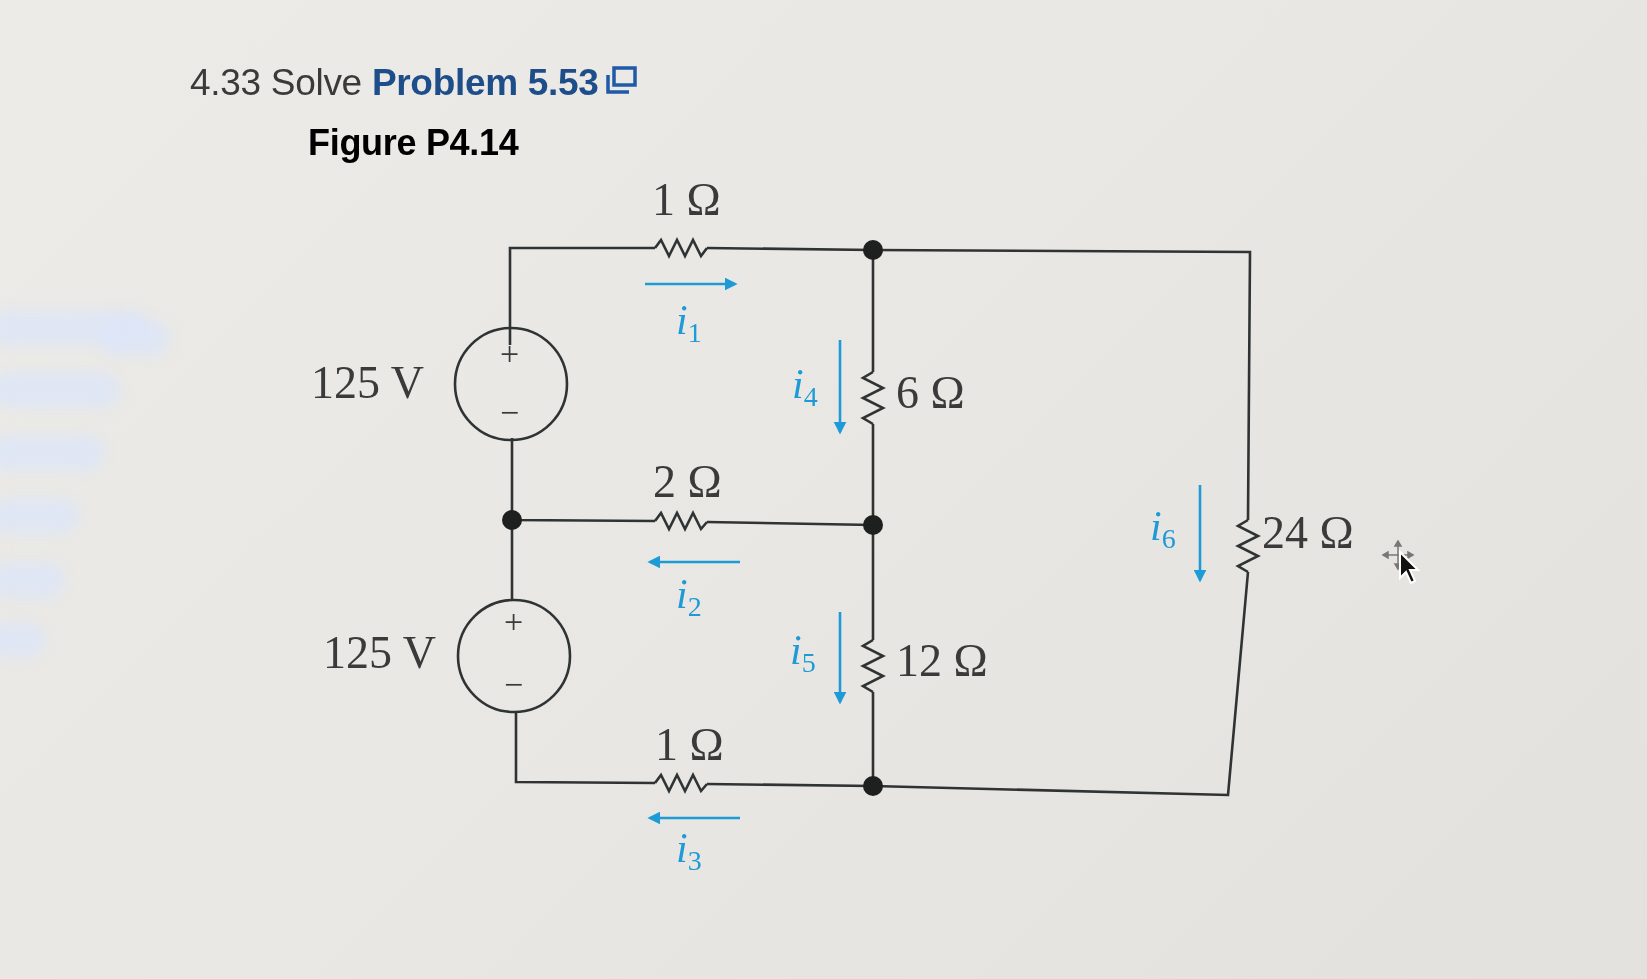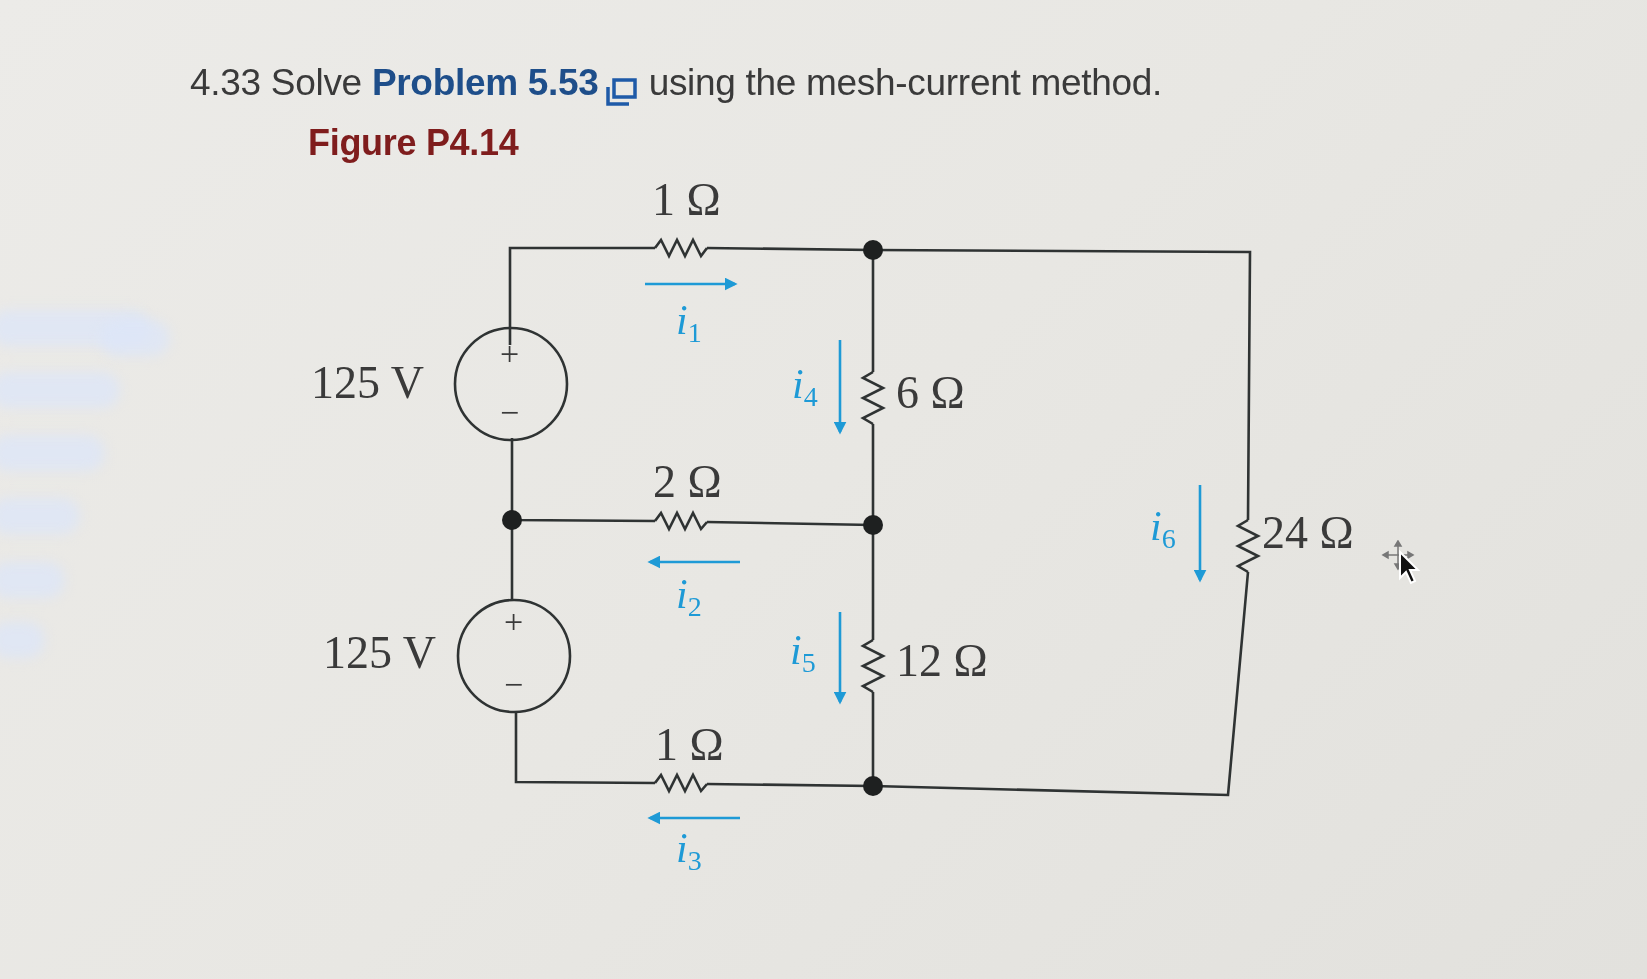--- a/index.html
+++ b/index.html
@@ -8,28 +8,28 @@
     background: linear-gradient(135deg, #ecebe8 0%, #e8e7e3 50%, #e2e1dd 100%);
     position:relative;
     font-family: "Liberation Sans", sans-serif;
   }
   .smudges { position:absolute; left:0; top:300px; width:180px; height:380px; }
   .smudge { position:absolute; left:-10px; height:36px; border-radius:18px;
     background: rgba(220,230,248,0.75); filter: blur(6px); }
   .title-line {
     position:absolute; left:190px; top:62px;
     font-size:37px; color:#3a3a3a; letter-spacing:-0.3px; white-space:nowrap;
-    display:flex; align-items:flex-end;
+    display:flex; align-items:flex-start;
   }
   .title-line .link { color:#1e4e8a; font-weight:bold; }
   .title-line .gap { display:inline-block; width:10px; }
   .popup-icon { display:inline-block; width:34px; height:30px; position:relative; margin:0 10px 0 6px; }
   .fig-caption {
     position:absolute; left:308px; top:122px;
-    font-size:36px; color:#7f1d1d; font-weight:bold; letter-spacing:-0.3px;
+    font-size:36px; color:#000000; font-weight:bold; letter-spacing:-0.3px;
   }
   svg.circuit { position:absolute; left:0; top:0; }
   .cursor { position:absolute; left:1380px; top:540px; }
 </style>
 </head>
 <body>
 
 <div class="smudges">
   <div class="smudge" style="top:10px;width:160px;"></div>
   <div class="smudge" style="top:20px;left:100px;width:70px;"></div>
@@ -45,21 +45,20 @@
   <span class="gap"></span>
   <span>Solve</span>
   <span class="gap"></span>
   <span class="link">Problem 5.53</span>
   <span class="popup-icon">
     <svg width="34" height="30" viewBox="0 0 34 30">
       <rect x="9" y="3" width="21" height="17" fill="none" stroke="#1e5aa8" stroke-width="3.5"></rect>
       <polyline points="3,10 3,27 24,27" fill="none" stroke="#1e5aa8" stroke-width="3.5"></polyline>
     </svg>
   </span>
-  <span>using the mesh-current method.</span>
 </div>
 
 <div class="fig-caption">Figure P4.14</div>
 
 <svg class="circuit" width="1647" height="979" viewBox="0 0 1647 979">
   <defs>
     <marker id="ah" viewBox="0 0 10 10" refX="8" refY="5" markerWidth="5" markerHeight="5" orient="auto">
       <path d="M0,0 L10,5 L0,10 z" fill="#1e9ad6"></path>
     </marker>
   </defs>

